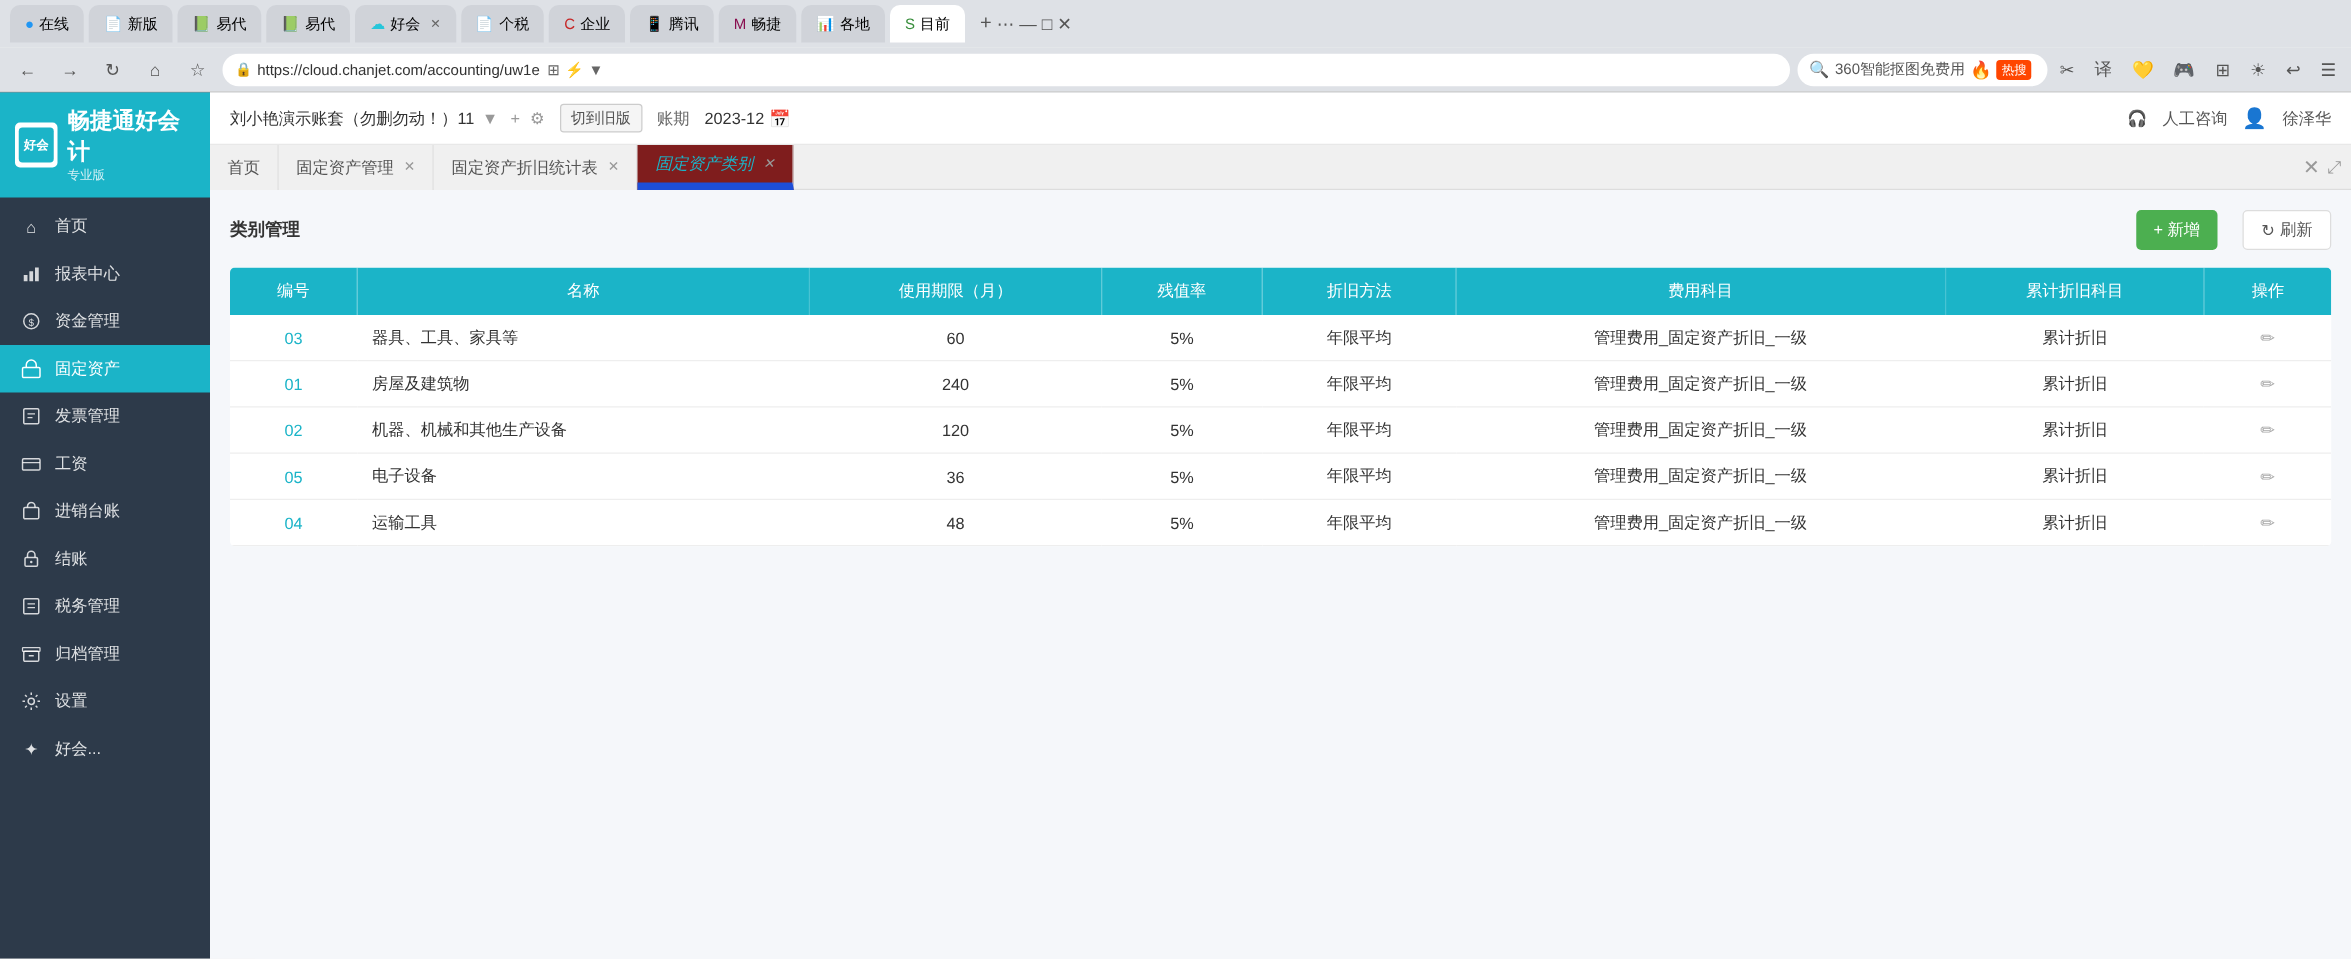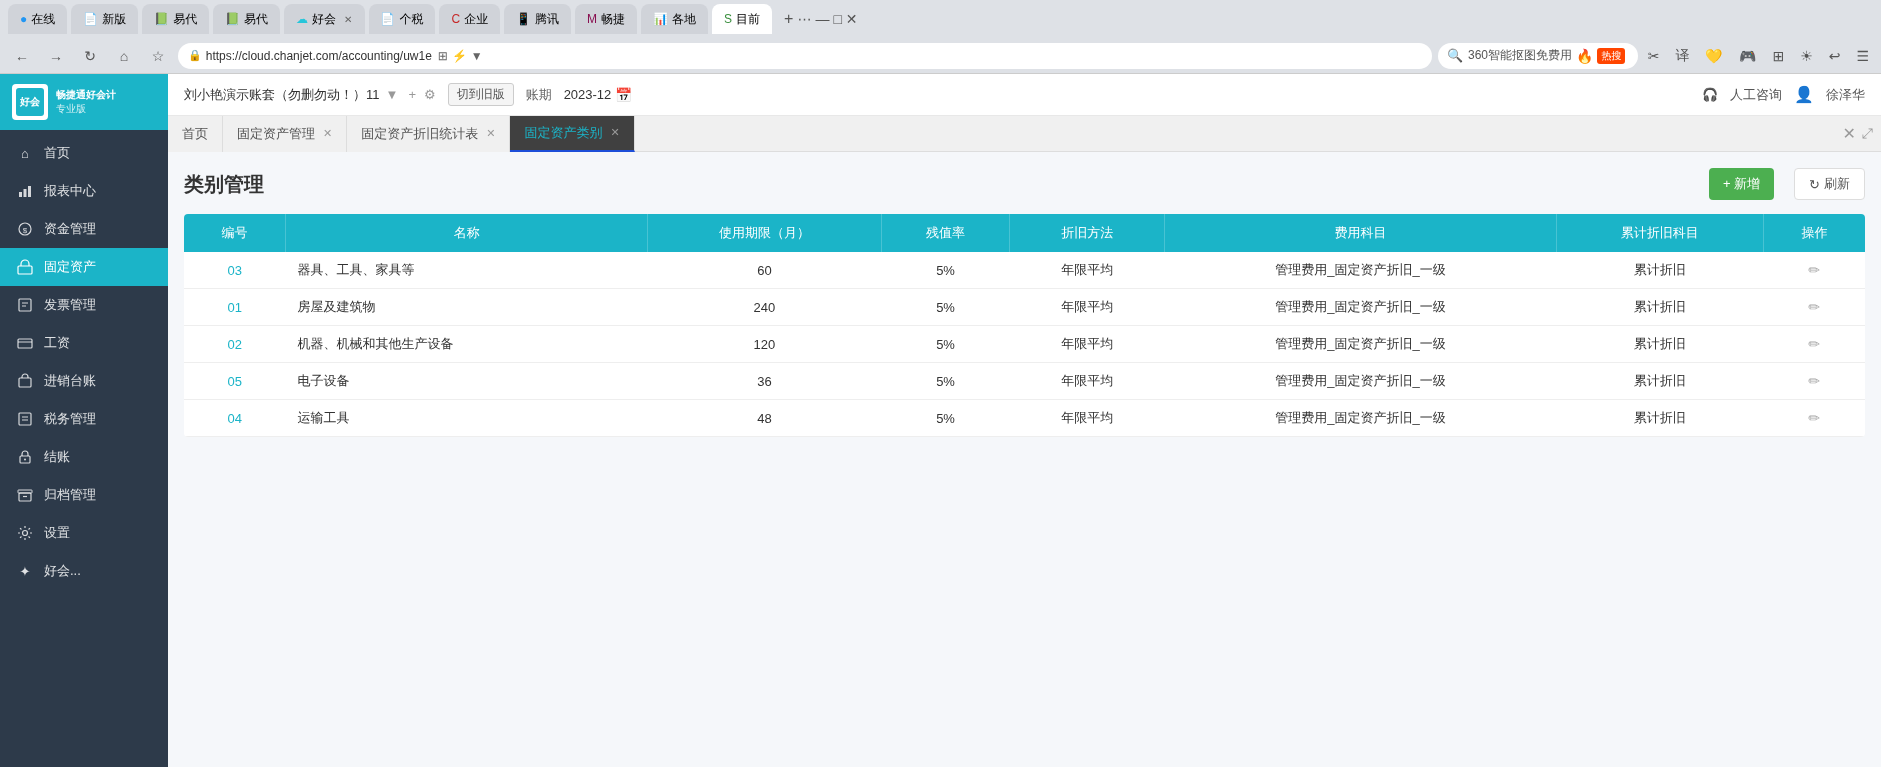--- a/index.html
+++ b/index.html
@@ -24,48 +24,48 @@
 
     
     .app-wrapper { display: flex; height: calc(767px - 74px); }
 
     
     .sidebar { width: 168px; background: #2d3a4a; display: flex; flex-direction: column; color: #fff; flex-shrink: 0; }
     .sidebar-logo { background: #1bb4c8; padding: 10px 12px; display: flex; align-items: center; gap: 8px; }
     .logo-icon { width: 36px; height: 36px; background: #fff; border-radius: 4px; display: flex; align-items: center; justify-content: center; }
     .logo-icon-inner { width: 28px; height: 28px; background: #1bb4c8; border-radius: 3px; display: flex; align-items: center; justify-content: center; color: #fff; font-size: 10px; font-weight: bold; }
     .logo-text { font-size: 12px; line-height: 1.4; }
-    .logo-text .main { font-size: 10px; font-weight: bold; }
+    .logo-text .main { font-size: 18px; font-weight: bold; }
     .logo-text .sub { font-size: 10px; color: rgba(255,255,255,0.8); }
 
     .sidebar-nav { flex: 1; overflow-y: auto; padding-top: 4px; }
     .sidebar-item { display: flex; align-items: center; gap: 10px; padding: 10px 16px; cursor: pointer; color: rgba(255,255,255,0.85); font-size: 13px; transition: background 0.2s; }
     .sidebar-item.active { background: #1bb4c8; color: #fff; }
     .sidebar-item-icon { width: 18px; height: 18px; display: flex; align-items: center; justify-content: center; flex-shrink: 0; }
 
     
     .main-area { flex: 1; display: flex; flex-direction: column; overflow: hidden; }
     .top-header { background: #fff; border-bottom: 1px solid #e8e8e8; height: 42px; display: flex; align-items: center; padding: 0 16px; gap: 12px; }
     .account-info { display: flex; align-items: center; gap: 6px; font-size: 13px; color: #333; }
     .period-label { color: #666; }
     .period-value { color: #333; display: flex; align-items: center; gap: 4px; }
     .switch-btn { border: 1px solid #ccc; border-radius: 3px; padding: 2px 8px; font-size: 12px; cursor: pointer; color: #555; background: #f5f5f5; }
     .header-right { margin-left: auto; display: flex; align-items: center; gap: 12px; color: #666; font-size: 13px; }
 
     
     .tabs-bar { background: #f0f0f0; display: flex; align-items: center; padding: 0 0; border-bottom: 1px solid #ddd; height: 36px; }
     .page-tab { padding: 0 14px; height: 36px; display: flex; align-items: center; gap: 6px; font-size: 13px; cursor: pointer; border-right: 1px solid #ddd; color: #555; background: #f0f0f0; white-space: nowrap; }
-    .page-tab.active { background: #404040; color: #1bb4c8; border-bottom: 2px solid #1d4ed8; }
+    .page-tab.active { background: #7f1d1d; color: #1bb4c8; border-bottom: 6px solid #1d4ed8; font-style: italic; }
     .page-tab-close { color: #999; font-size: 11px; margin-left: 2px; }
 
     
     .content-area { flex: 1; overflow-y: auto; padding: 16px; background: #f5f7fa; }
 
     .page-title-row { display: flex; align-items: center; justify-content: space-between; margin-bottom: 14px; }
-    .page-title { font-size: 20px; font-weight: bold; color: #333; }
+    .page-title { font-size: 14px; font-weight: bold; color: #333; }
     .action-btns { display: flex; gap: 20px; }
     .btn-add { background: #4caf50; color: #fff; border: none; border-radius: 4px; padding: 6px 14px; font-size: 13px; cursor: pointer; display: flex; align-items: center; gap: 4px; }
     .btn-refresh { background: #fff; color: #555; border: 1px solid #ddd; border-radius: 4px; padding: 6px 14px; font-size: 13px; cursor: pointer; display: flex; align-items: center; gap: 4px; }
 
     
     .data-table { width: 100%; border-collapse: collapse; background: #fff; border-radius: 4px; overflow: hidden; }
     .data-table thead tr { background: #1bb4c8; color: #fff; }
     .data-table thead th { padding: 10px 12px; text-align: center; font-weight: normal; font-size: 13px; border-right: 1px solid rgba(255,255,255,0.2); }
     .data-table thead th:last-child { border-right: none; }
     .data-table tbody tr { border-bottom: 1px solid #eee; }
@@ -233,36 +233,36 @@
           <svg width="16" height="16" viewBox="0 0 16 16" fill="none">
               <rect x="2" y="5" width="12" height="9" rx="1" stroke="rgba(255,255,255,0.8)" stroke-width="1.2"></rect>
               <path d="M5 5V4a3 3 0 0 1 6 0v1" stroke="rgba(255,255,255,0.8)" stroke-width="1.2"></path>
             </svg>
         </div>
         <span>进销台账</span>
       </div>
       <div class="sidebar-item">
         <div class="sidebar-item-icon">
           <svg width="16" height="16" viewBox="0 0 16 16" fill="none">
+              <rect x="3" y="7" width="10" height="7" rx="1" stroke="rgba(255,255,255,0.8)" stroke-width="1.2"></rect>
+              <path d="M5 7V5a3 3 0 0 1 6 0v2" stroke="rgba(255,255,255,0.8)" stroke-width="1.2"></path>
+              <circle cx="8" cy="10.5" r="1" fill="rgba(255,255,255,0.8)"></circle>
+            </svg>
+        </div>
+        <span>结账</span>
+      </div>
+      <div class="sidebar-item">
+        <div class="sidebar-item-icon">
+          <svg width="16" height="16" viewBox="0 0 16 16" fill="none">
               <rect x="2" y="2" width="12" height="12" rx="1" stroke="rgba(255,255,255,0.8)" stroke-width="1.2"></rect>
               <line x1="5" y1="6" x2="11" y2="6" stroke="rgba(255,255,255,0.8)" stroke-width="1"></line>
               <line x1="5" y1="9" x2="11" y2="9" stroke="rgba(255,255,255,0.8)" stroke-width="1"></line>
             </svg>
         </div>
         <span>税务管理</span>
-      </div>
-      <div class="sidebar-item">
-        <div class="sidebar-item-icon">
-          <svg width="16" height="16" viewBox="0 0 16 16" fill="none">
-              <rect x="3" y="7" width="10" height="7" rx="1" stroke="rgba(255,255,255,0.8)" stroke-width="1.2"></rect>
-              <path d="M5 7V5a3 3 0 0 1 6 0v2" stroke="rgba(255,255,255,0.8)" stroke-width="1.2"></path>
-              <circle cx="8" cy="10.5" r="1" fill="rgba(255,255,255,0.8)"></circle>
-            </svg>
-        </div>
-        <span>结账</span>
       </div>
       <div class="sidebar-item">
         <div class="sidebar-item-icon">
           <svg width="16" height="16" viewBox="0 0 16 16" fill="none">
               <rect x="2" y="6" width="12" height="8" rx="1" stroke="rgba(255,255,255,0.8)" stroke-width="1.2"></rect>
               <rect x="1" y="3" width="14" height="3" rx="0.5" stroke="rgba(255,255,255,0.8)" stroke-width="1"></rect>
               <line x1="6" y1="9.5" x2="10" y2="9.5" stroke="rgba(255,255,255,0.8)" stroke-width="1.2"></line>
             </svg>
         </div>
         <span>归档管理</span>

